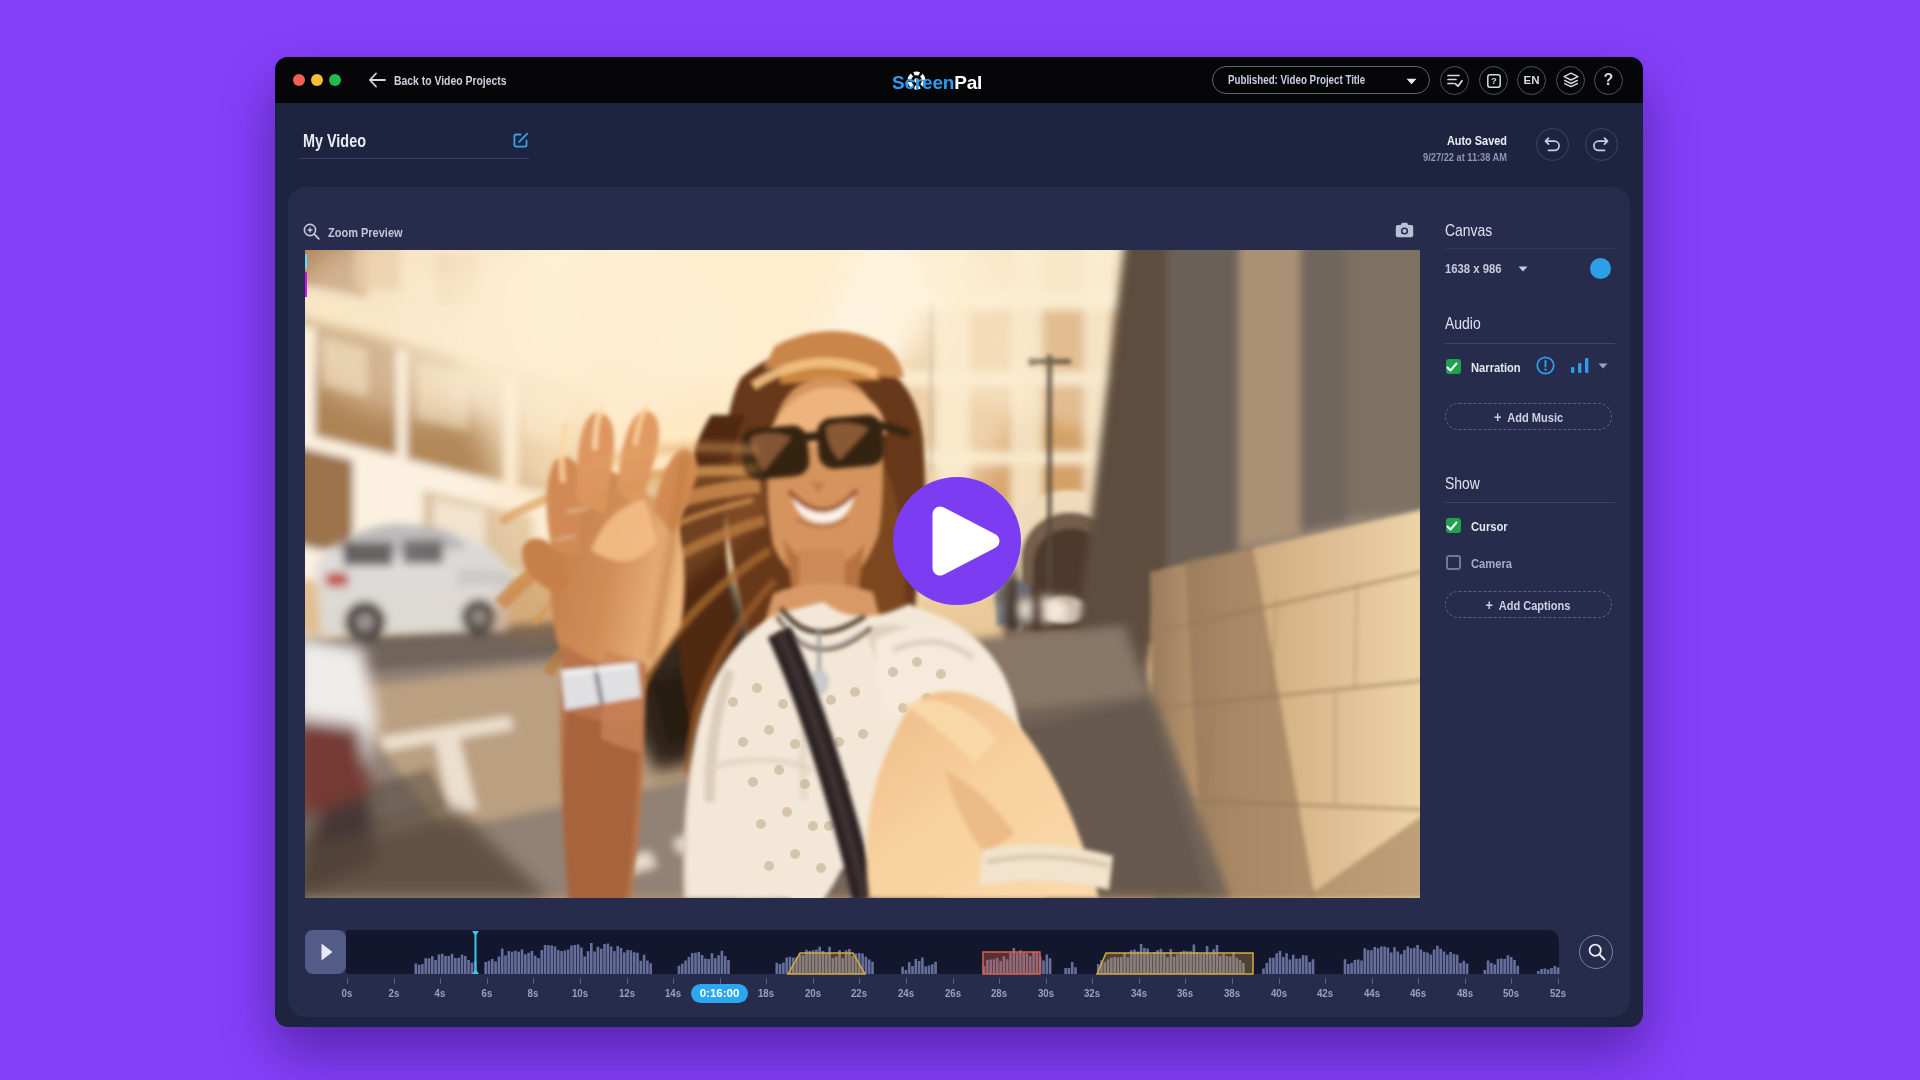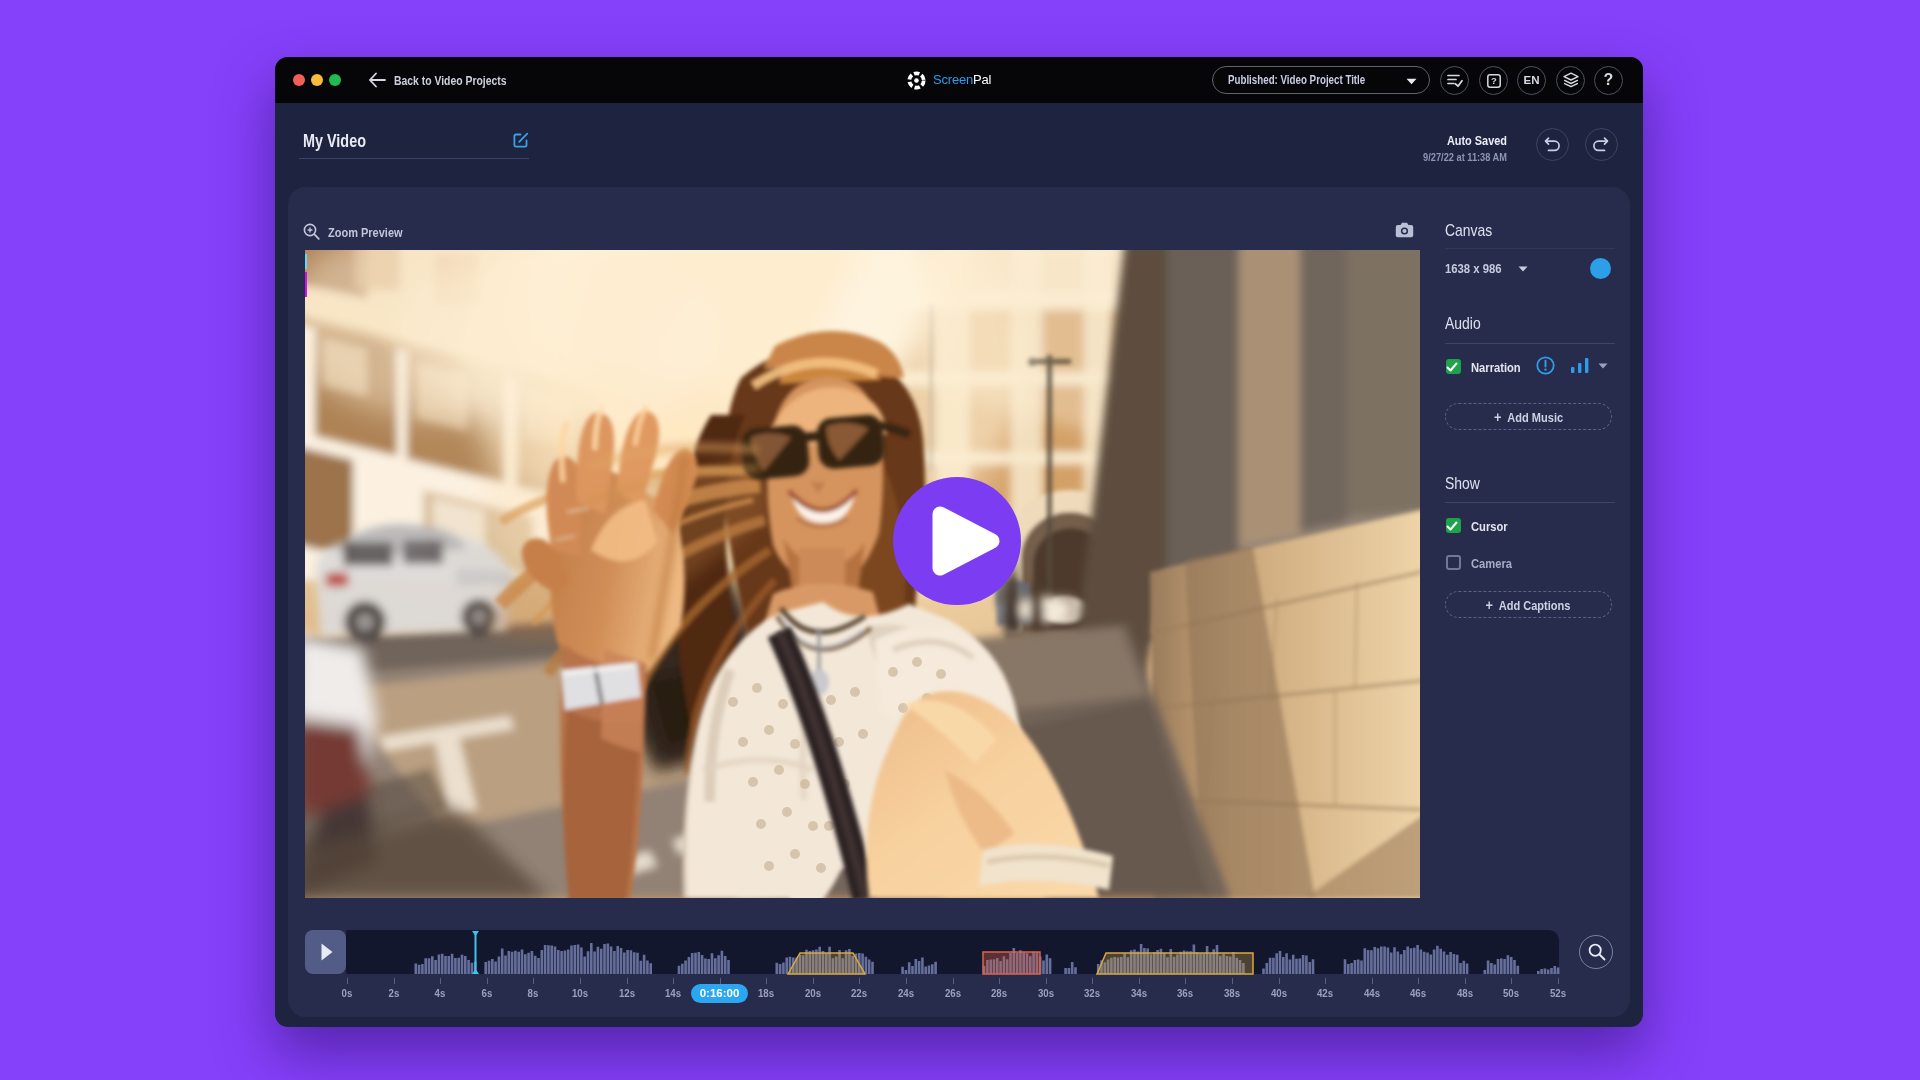--- a/index.html
+++ b/index.html
@@ -55,21 +55,21 @@
   <path d="M8 1.5 L2 8 L8 14.5 M2.3 8 H17" stroke="#d6d9e2" stroke-width="1.8" fill="none" stroke-linecap="round"></path>
 </svg>
 <div class="backtxt">Back to Video Projects</div>
 
 <svg class="ic" style="left:906px;top:71px;" width="21" height="19" viewBox="0 0 21 19">
   <g transform="translate(10.5,9.5)">
     <circle r="7.2" fill="none" stroke="#fff" stroke-width="3.8" stroke-dasharray="5.4 2.4"></circle>
     <circle r="2.3" fill="#fff"></circle>
   </g>
 </svg>
-<div style="position:absolute;left:933px;top:71.5px;font-size:13px;font-weight:400;color:#2c9bf0;letter-spacing:-0.2px;">Screen<span style="color:#fff;">Pal</span></div>
+<div style="position:absolute;left:892px;top:71.5px;font-size:19px;font-weight:700;color:#2c9bf0;letter-spacing:-0.2px;">Screen<span style="color:#fff;">Pal</span></div>
 
 <div class="pill"><span style="margin-left:15px;display:inline-block;transform:scaleX(0.78);transform-origin:0 50%;">Published: Video Project Title</span>
   <svg style="position:absolute;right:12px;top:11px;" width="11" height="7" viewBox="0 0 11 7">
       <path d="M0.5 0.8 L5.5 6.2 L10.5 0.8 Z" fill="#e8eaf0"></path>
     </svg>
 </div>
 
 <div class="cbtn" style="left:1440px;"></div>
 <svg class="ic" style="left:1447px;top:73px;" width="16" height="15" viewBox="0 0 16 15">
   <path d="M1 2.5 H12 M1 6.5 H9 M1 10.5 H7" stroke="#d7dae2" stroke-width="1.7" stroke-linecap="round" fill="none"></path>

